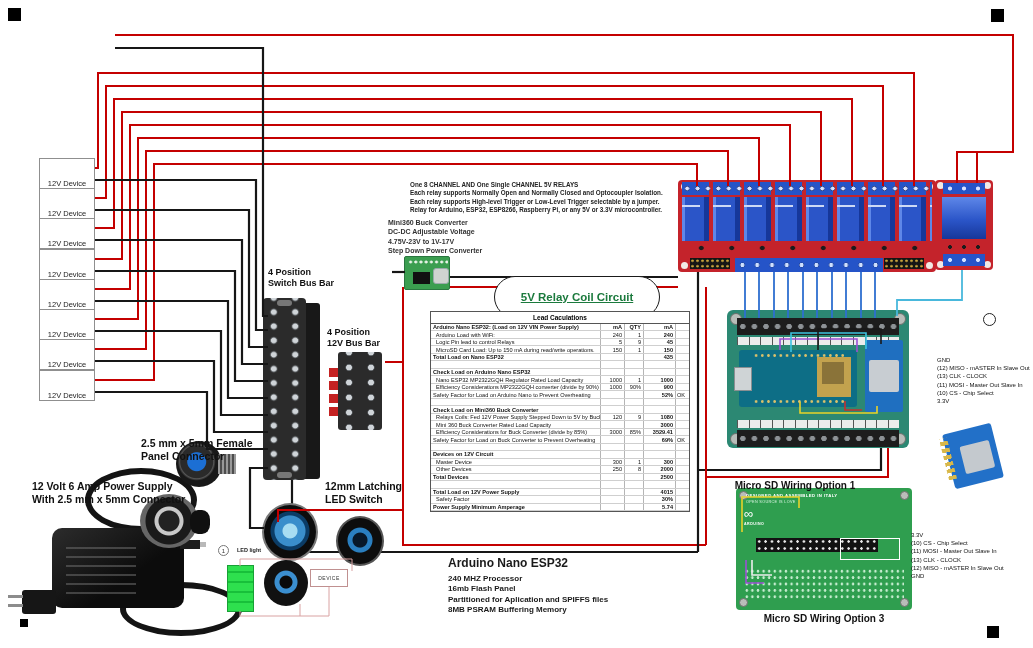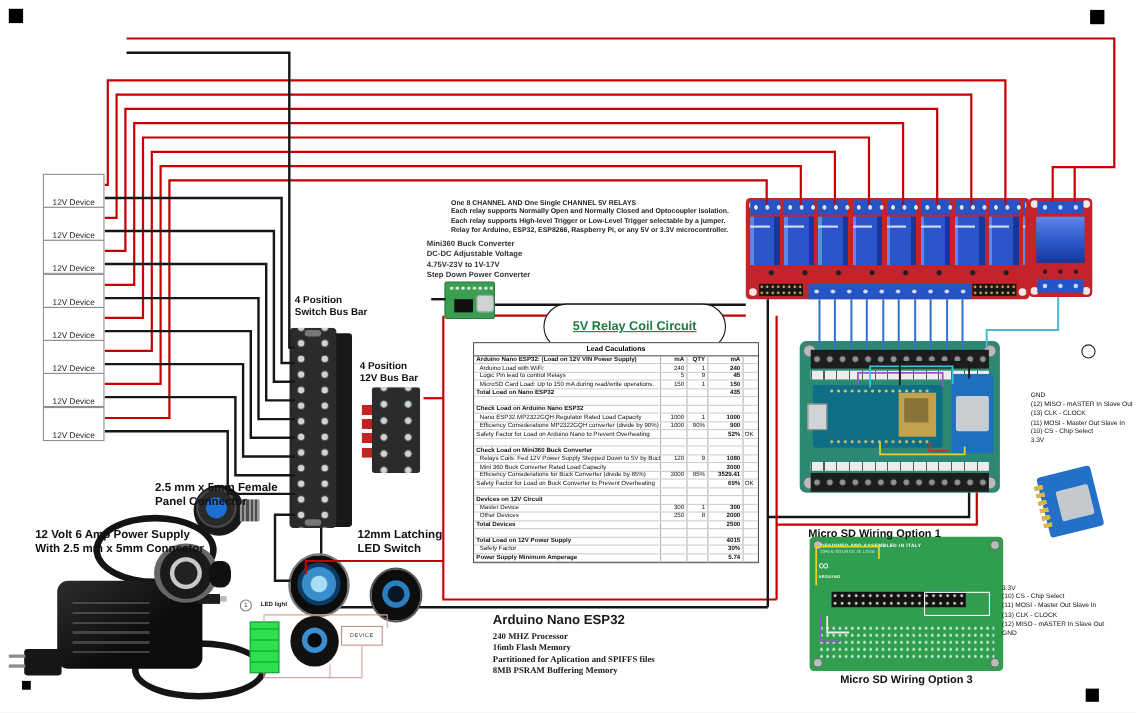--- a/index.html
+++ b/index.html
@@ -136,21 +136,21 @@
   .battery{position:absolute;left:227px;top:565px;width:27px;height:47px;background:#2ee04e;border:1px solid #18a036;z-index:2;
        box-sizing:border-box;background-image:repeating-linear-gradient(0deg,rgba(0,0,0,0) 0 8px,#18c03a 8px 10px);}
   .devsketch{position:absolute;left:310px;top:569px;width:36px;height:16px;border:1px solid #c09090;background:#fff;
        display:flex;align-items:center;justify-content:center;font-size:5px;letter-spacing:.5px;color:#333;z-index:2;}
   .circ1{position:absolute;left:218px;top:545px;width:11px;height:11px;border:1px solid #777;border-radius:50%;
        display:flex;align-items:center;justify-content:center;font-size:6px;color:#333;z-index:2;box-sizing:border-box;}
   .ledlight{position:absolute;left:237px;top:547px;font-size:5.5px;font-weight:bold;color:#222;z-index:2;}
   
   .esp{position:absolute;left:448px;top:556px;z-index:6;color:#1a1a1a;}
   .esp .title{font-size:12px;font-weight:bold;margin-bottom:4px;}
-  .esp .line{font-size:8px;font-weight:bold;line-height:10.4px;white-space:nowrap;font-family:Liberation Serif, serif;}
+  .esp .line{font-size:8px;font-weight:bold;line-height:10.4px;white-space:nowrap;}
   .cap{position:absolute;text-align:center;font-weight:bold;font-size:10px;color:#111;z-index:6;}
 </style>
 </head>
 <body>
 
 <div class="stage">
 
   <svg class="wires z1" width="1033" height="648">
     <g stroke="#161616" stroke-width="2.2" fill="none">
       <path d="M292 478 V552 H698"></path>
@@ -614,19 +614,19 @@
   <div class="sw-3"></div>
   <div class="devsketch">
       <span>DEVICE</span>
     </div>
 
   <div class="esp">
     <div class="title">Arduino Nano ESP32</div>
     <div>
 
     <div class="line">240 MHZ Processor</div>
-        <div class="line">16mb Flash Memory</div>
+        <div class="line">16mb Flash Panel</div>
         <div class="line">Partitioned for Aplication and SPIFFS files</div>
         <div class="line">8MB PSRAM Buffering Memory</div>
       </div>
   </div>
 
 </div>
 
 </body></html>

